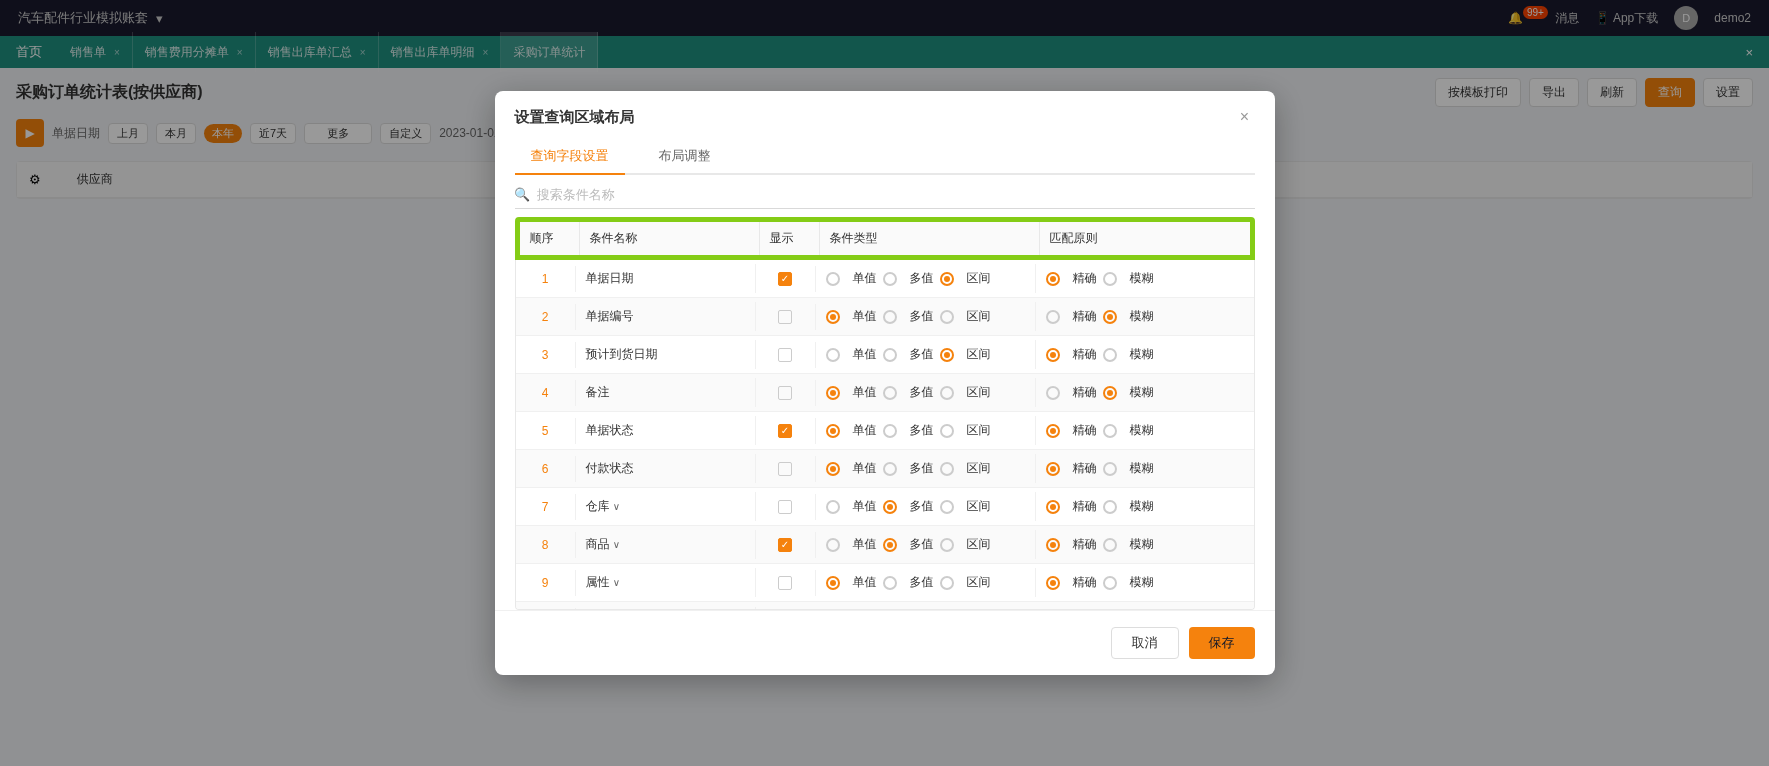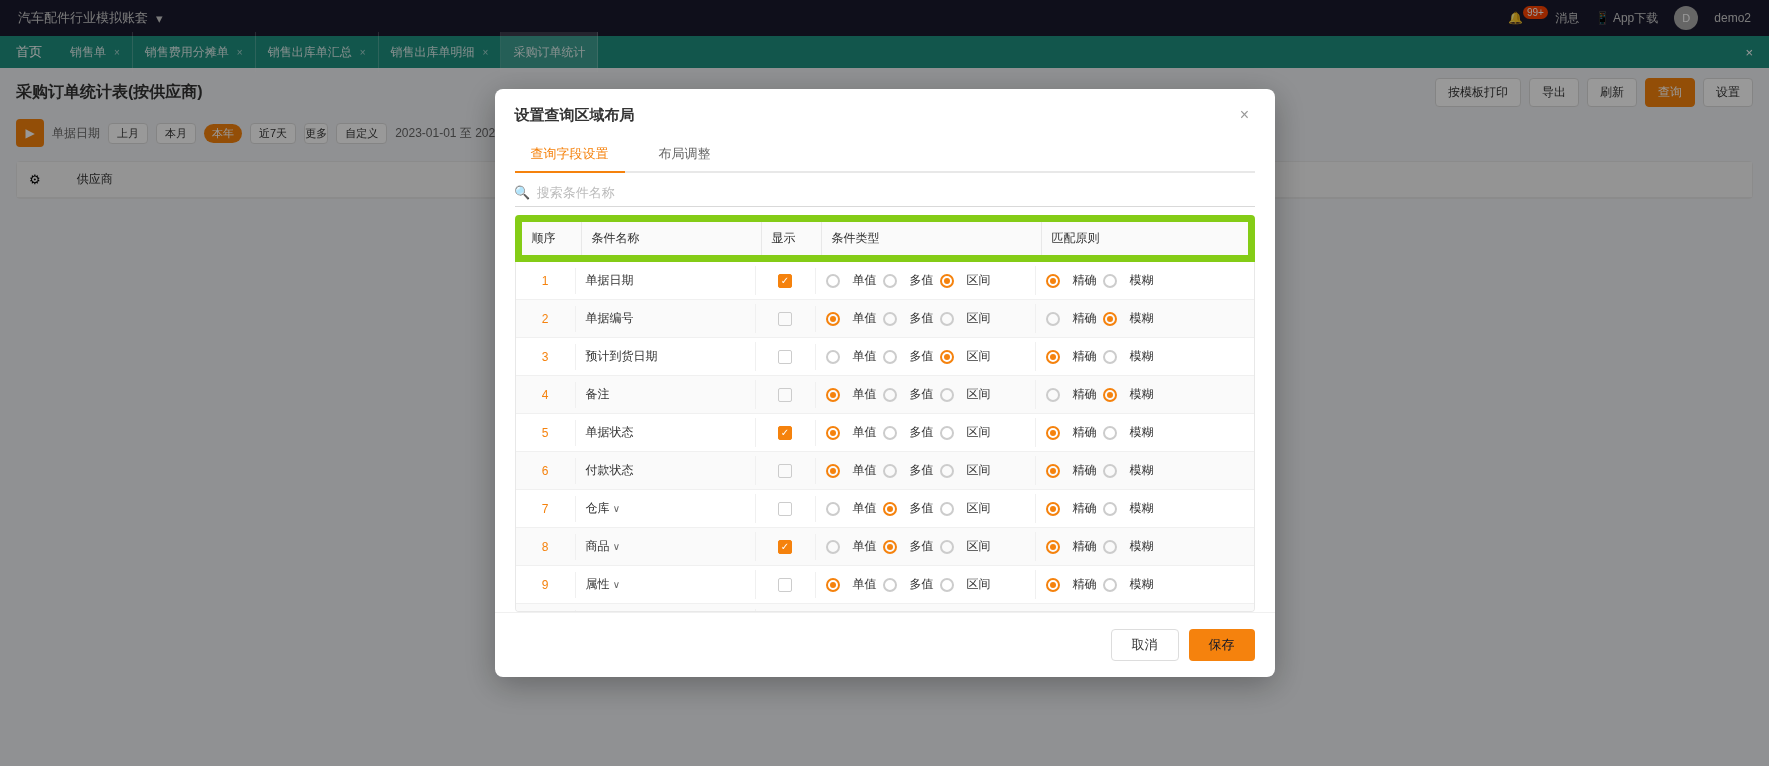--- a/index.html
+++ b/index.html
@@ -173,21 +173,21 @@
       margin: 0 20px;
       flex: 1;
       overflow: hidden;
       display: flex;
       flex-direction: column;
     }
     .config-table-header {
       display: grid;
       grid-template-columns: 60px 180px 60px 220px 220px;
       background: #fafafa;
-      border: 7px solid #84cc16;
+      border: 5px solid #84cc16;
       border-radius: 4px 4px 0 0;
     }
     .config-th {
       padding: 8px 10px;
       font-size: 12px;
       color: #333;
       font-weight: 500;
       border-right: 1px solid #e8e8e8;
     }
     .config-th:last-child { border-right: none; }
@@ -317,21 +317,21 @@
   </div>
 </div>
 
 <div class="filter-bar">
   <div class="filter-toggle">▶</div>
   <span class="filter-label">单据日期</span>
   <span class="btn btn-outline" style="font-size:11px;padding:2px 8px;">上月</span>
   <span class="btn btn-outline" style="font-size:11px;padding:2px 8px;">本月</span>
   <span class="date-chip">本年</span>
   <span class="btn btn-outline" style="font-size:11px;padding:2px 8px;">近7天</span>
-  <span class="btn btn-outline" style="font-size:11px;padding:2px 0;">更多</span>
+  <span class="btn btn-outline" style="font-size:11px;padding:2px 22px;">更多</span>
   <span class="btn btn-outline" style="font-size:11px;padding:2px 8px;">自定义</span>
   <span class="date-range">2023-01-01 至 2023-12-31</span>
 </div>
 
 <div class="table-area">
   <div class="table-header-row">
     <span style="margin-right:12px;">⚙</span>
     <span class="table-col">供应商</span>
     <span class="table-col">供应商</span>
   </div>

